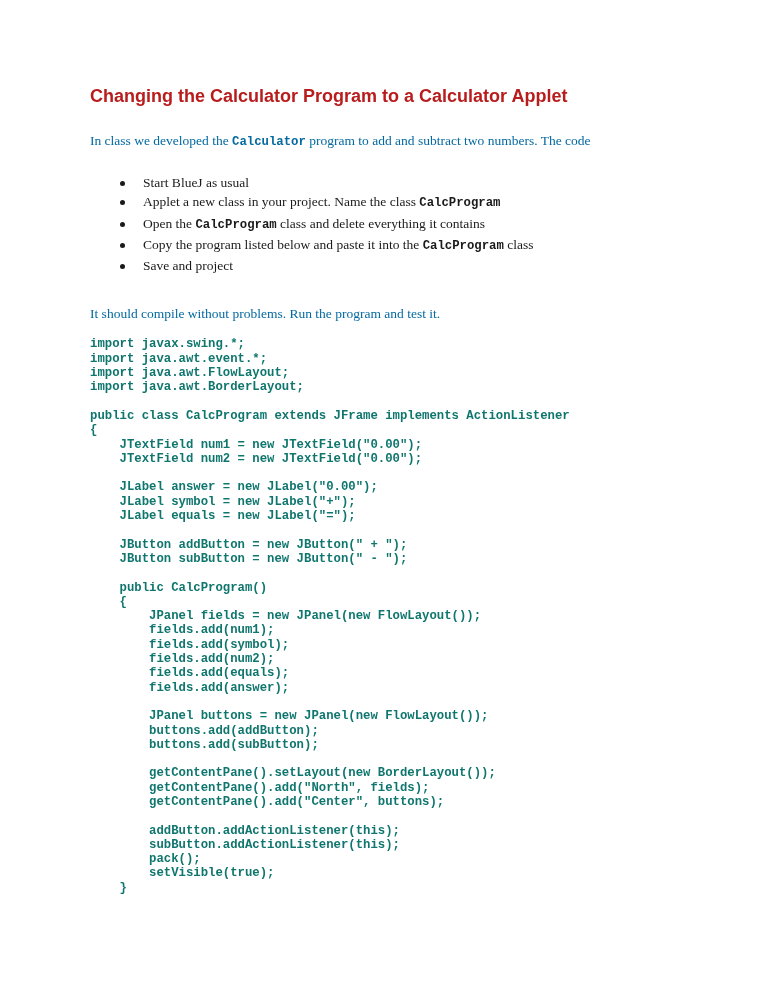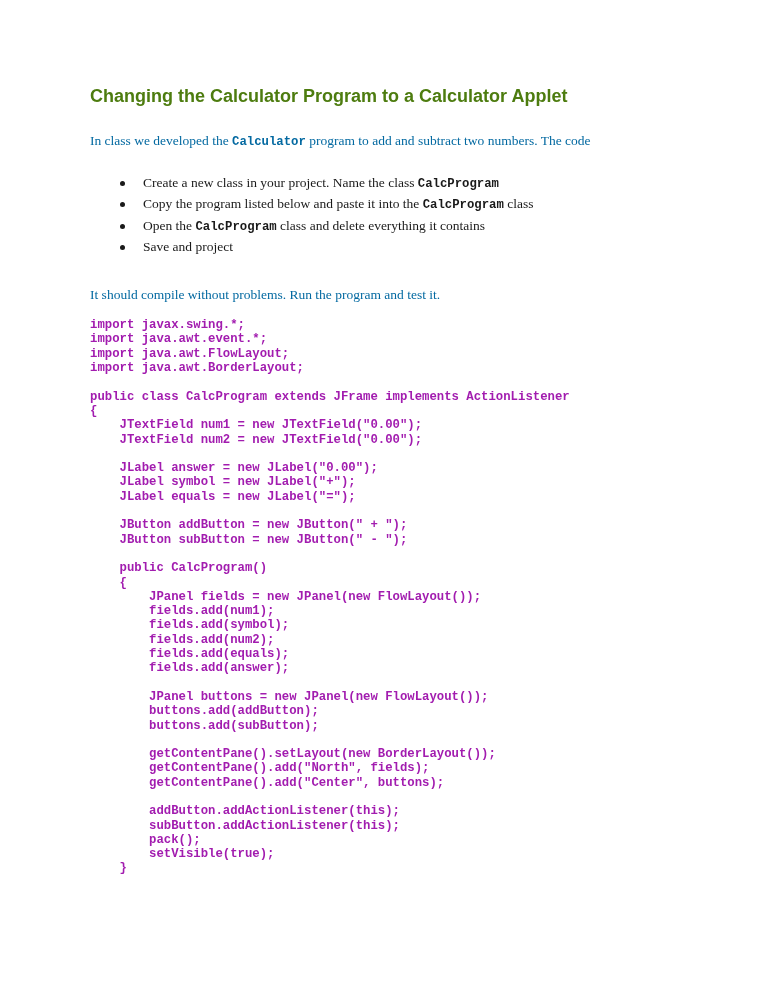--- a/index.html
+++ b/index.html
@@ -25,21 +25,21 @@
     left: 90px;
     top: 86px;
     width: 590px;
   }
   .doc-title {
     font-family: "Liberation Sans", sans-serif;
     font-weight: bold;
     font-size: 18px;
     line-height: 20px;
     margin: 0 0 25px 0;
-    color: #4d7c0f;
+    color: #b91c1c;
     white-space: nowrap;
   }
   .body-text {
     font-family: "Liberation Serif", serif;
     font-size: 13.5px;
     line-height: 19px;
     margin: 0;
     color: #0369a1;
   }
   .mono {
@@ -72,38 +72,39 @@
   }
   .compile-note {
     margin-top: 29px;
   }
   pre.code {
     font-family: "Liberation Mono", monospace;
     font-weight: bold;
     font-size: 12.3px;
     line-height: 14.3px;
     margin: 14px 0 0 0;
-    color: #a21caf;
+    color: #0f766e;
     white-space: pre;
   }
 </style>
 </head>
 <body>
 
 <div class="page">
   <div class="content">
 
     <h1 class="doc-title">Changing the Calculator Program to a Calculator Applet</h1>
 
     <p class="body-text intro"><span>In class we developed the </span><span class="mono">Calculator</span><span> program to add and subtract two numbers. The code</span><br></p>
 
     <ul class="steps">
-        <li><span>Create a new class in your project. Name the class </span><span class="mono">CalcProgram</span></li>
+        <li><span>Start BlueJ as usual</span></li>
+        <li><span>Applet a new class in your project. Name the class </span><span class="mono">CalcProgram</span></li>
+        <li><span>Open the </span><span class="mono">CalcProgram</span><span> class and delete everything it contains</span></li>
         <li><span>Copy the program listed below and paste it into the </span><span class="mono">CalcProgram</span><span> class</span></li>
-        <li><span>Open the </span><span class="mono">CalcProgram</span><span> class and delete everything it contains</span></li>
         <li><span>Save and project</span></li>
       </ul>
 
     <p class="body-text compile-note">It should compile without problems. Run the program and test it.</p>
 
     <pre class="code">import javax.swing.*;
 import java.awt.event.*;
 import java.awt.FlowLayout;
 import java.awt.BorderLayout;
 

